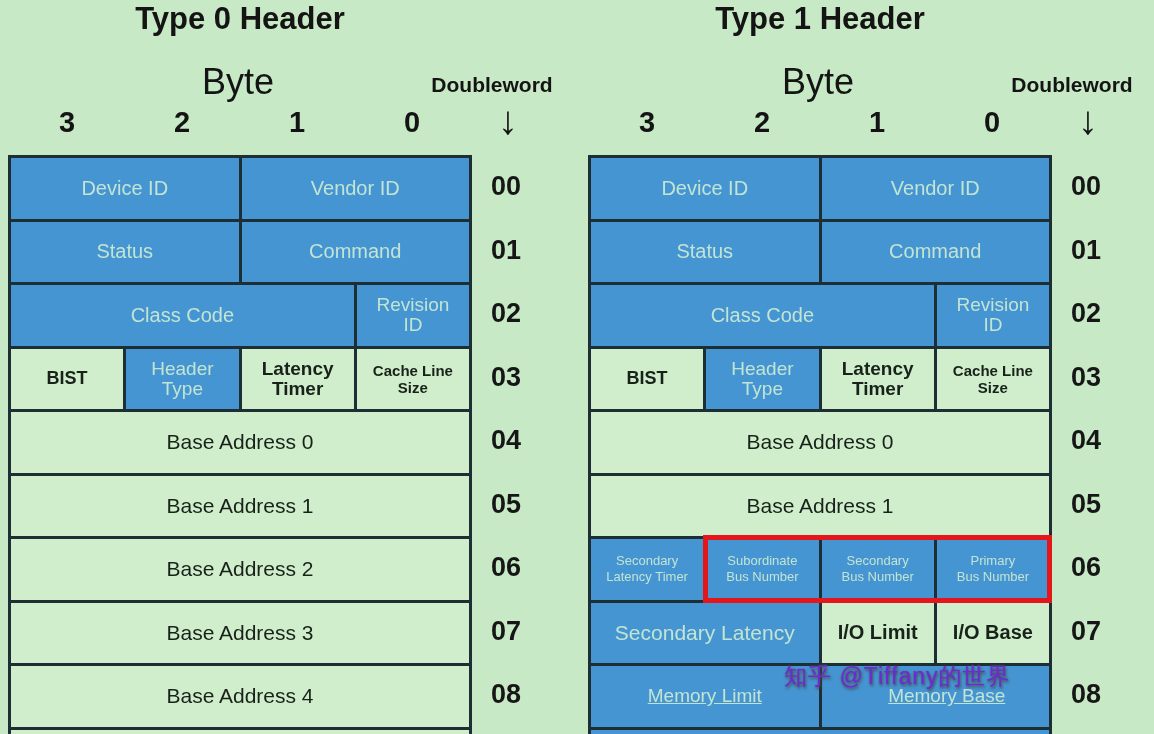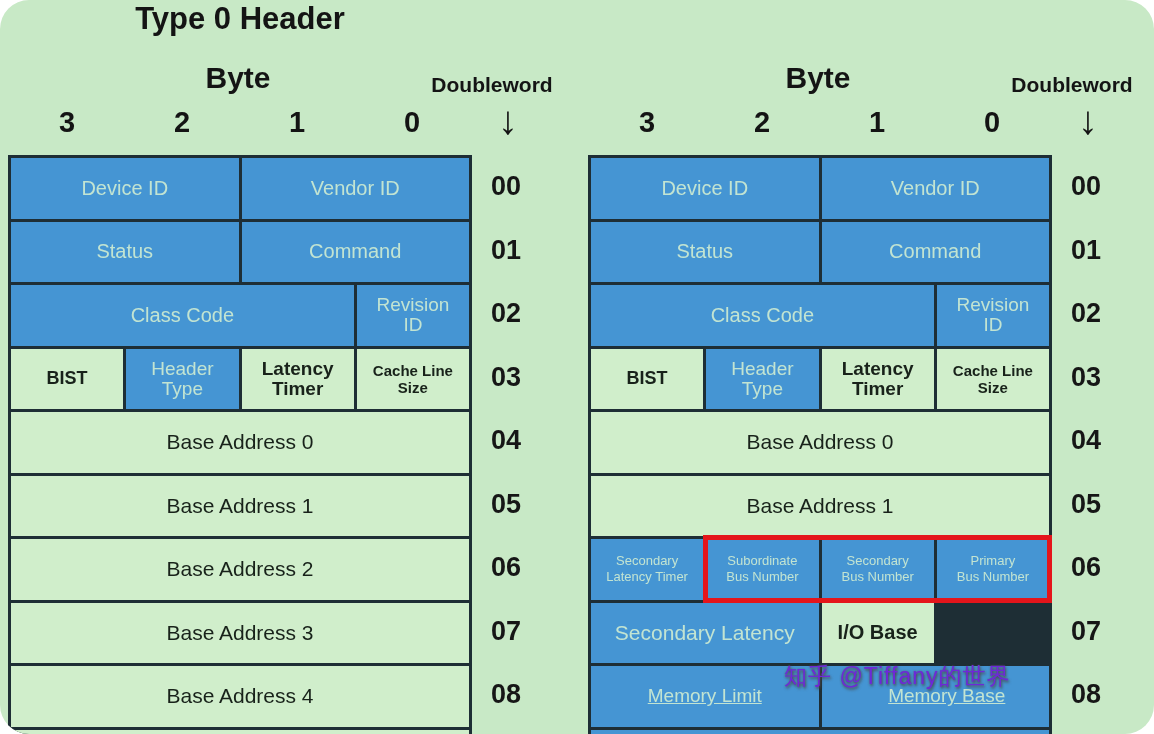--- a/index.html
+++ b/index.html
@@ -1,24 +1,24 @@
 <!DOCTYPE html>
 <html><head>
 <meta charset="utf-8">
 <style>
   html,body{margin:0;padding:0;}
   .canvas{
     position:relative;width:1154px;height:734px;overflow:hidden;
-    background:#c8e9c6;font-family:"Liberation Sans",sans-serif;border-radius:29px;
+    background:#c8e9c6;font-family:"Liberation Sans",sans-serif;
   }
   
   .hdr{position:absolute;color:#141414;text-align:center;}
   .title{top:1px;width:320px;font-size:31px;font-weight:700;}
   .title.l{left:80px}.title.r{left:660px}
-  .byte{top:61px;width:120px;font-size:30px;font-weight:700;}
+  .byte{top:61px;width:120px;font-size:36px;font-weight:400;}
   .byte.l{left:178px}.byte.r{left:758px}
   .dwlabel{top:73px;width:200px;font-size:21px;font-weight:700;}
   .dwlabel.l{left:392px}.dwlabel.r{left:972px}
   .digit{top:106px;font-size:29px;font-weight:600;transform:translateX(-50%);}
   .arrow{top:96px;font-size:40px;font-weight:700;transform:translateX(-50%);line-height:1.2;}
   .arrow.l{left:508px}.arrow.r{left:1088px}
   
   .tbl{
     position:absolute;top:155px;width:464px;box-sizing:border-box;
     display:grid;grid-template-columns:repeat(4,1fr);
@@ -68,20 +68,21 @@
 
   <div class="hdr title l">Type 0 Header</div>
   <div class="hdr byte l">Byte</div>
   <div class="hdr dwlabel l">Doubleword</div>
   <div class="hdr digit" style="left:67px">3</div>
   <div class="hdr digit" style="left:182px">2</div>
   <div class="hdr digit" style="left:297px">1</div>
   <div class="hdr digit" style="left:412px">0</div>
   <div class="hdr arrow l">↓</div>
 
+  <div class="hdr title r">Type 1 Header</div>
   <div class="hdr byte r">Byte</div>
   <div class="hdr dwlabel r">Doubleword</div>
   <div class="hdr digit" style="left:647px">3</div>
   <div class="hdr digit" style="left:762px">2</div>
   <div class="hdr digit" style="left:877px">1</div>
   <div class="hdr digit" style="left:992px">0</div>
   <div class="hdr arrow r">↓</div>
 
   <div class="tbl l" id="t-left">
       <div class="cell blue" style="grid-column: span 2;">Device ID</div>
@@ -124,20 +125,21 @@
       <div class="cell green f-ba" style="grid-column: span 4;">Base Address 1</div>
       <div class="cell blue f-sm" style="grid-column: span 1;">Secondary
 Latency Timer</div>
       <div class="cell blue f-sm" style="grid-column: span 1;">Subordinate
 Bus Number</div>
       <div class="cell blue f-sm" style="grid-column: span 1;">Secondary
 Bus Number</div>
       <div class="cell blue f-sm" style="grid-column: span 1;">Primary
 Bus Number</div>
       <div class="cell blue f-ss" style="grid-column: span 2;">Secondary Latency</div>
+      <div class="cell green f-io" style="grid-column: span 1;">I/O Limit</div>
       <div class="cell green f-io" style="grid-column: span 1;">I/O Base</div>
       <div class="cell blue f-mem" style="grid-column: span 2;">Memory Limit</div>
       <div class="cell blue f-mem" style="grid-column: span 2; padding-left: 23px;">Memory Base</div>
       <div class="cell blue" style="grid-column: span 4;"></div>
     </div>
 
   <div class="dwcol l" id="dw-left">
       <div class="dwnum">00</div>
       <div class="dwnum">01</div>
       <div class="dwnum">02</div>

